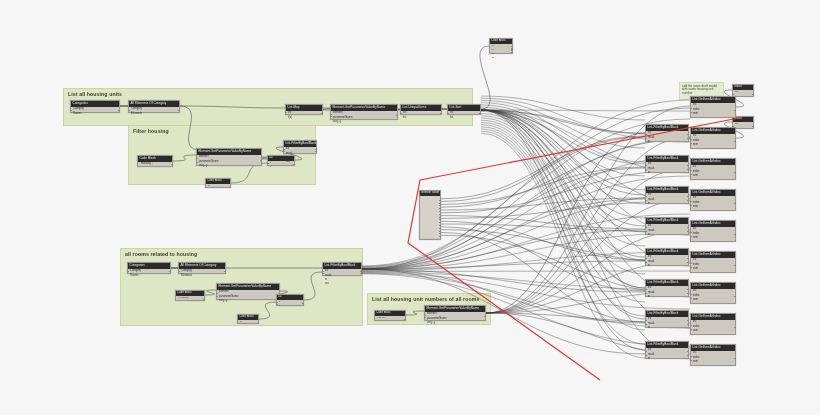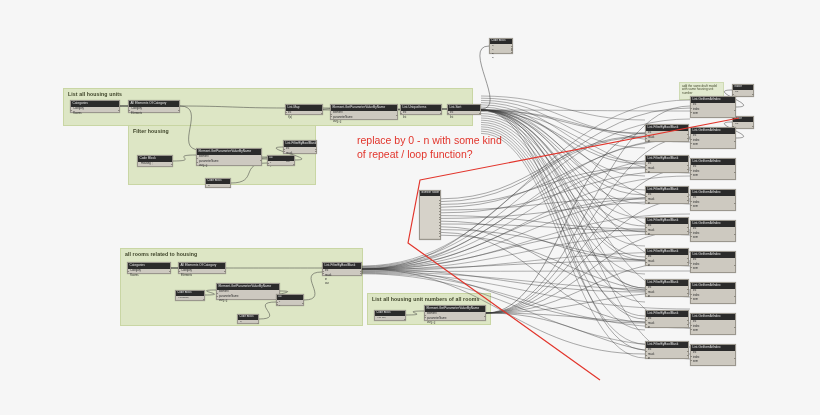--- a/index.html
+++ b/index.html
@@ -670,15 +670,13 @@
         <div class="port in" style="top: 12.6667px;"></div>
         <div class="port out" style="top: 9.33333px;"></div>
         <div class="port out" style="top: 12.6667px;"></div>
       </div>
     </div>
 
   <svg class="layer" id="annot-layer" viewBox="0 0 820 415" preserveAspectRatio="none">
     <polyline id="red-poly" fill="none" stroke="#e2352c" stroke-width="1.2" stroke-linejoin="round" points="739,118 420,180 408,243 600,380"></polyline>
   </svg>
 
-  <div class="annot" id="annotation-text" style="left: 357px; top: 134px; color: rgb(226, 53, 44);">replace by 0 - n with some kind
-of repeat / loop function?</div>
 </div>
 
 </body></html>

